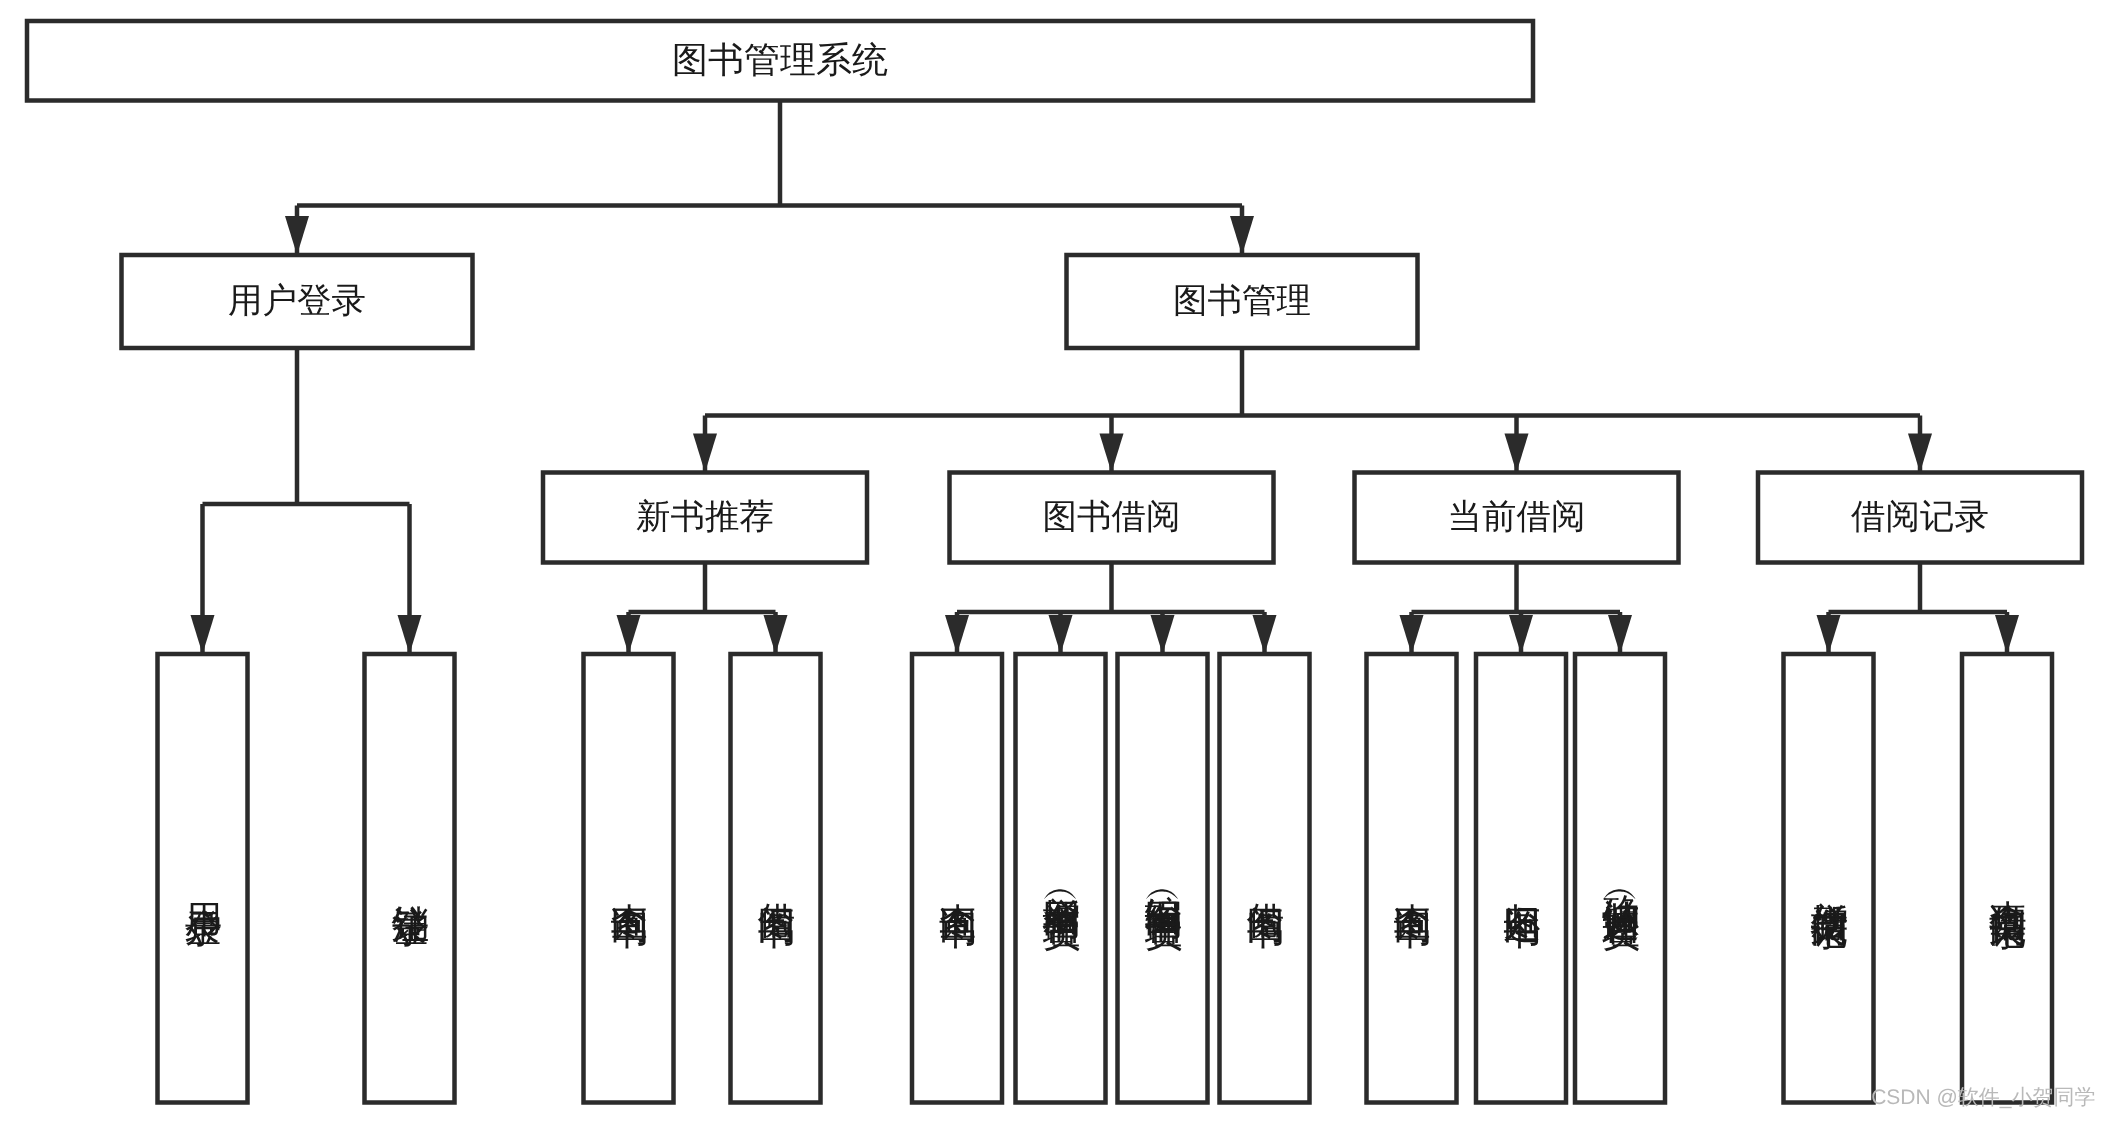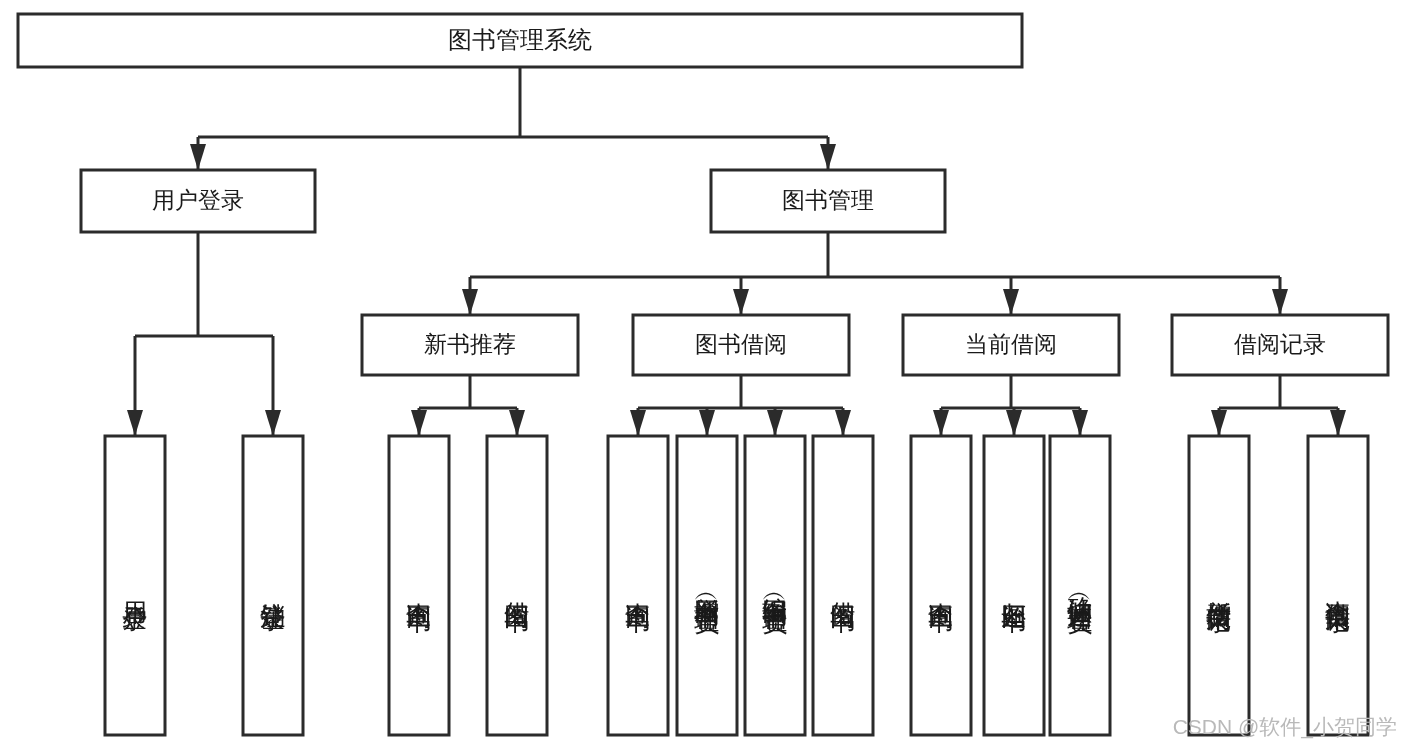--- a/index.html
+++ b/index.html
@@ -67,21 +67,21 @@
     align-items: center;
     justify-content: center;
     white-space: nowrap;
     pointer-events: none;
   }
   .watermark {
     position: absolute;
     right: 8px;
     bottom: 6px;
     font-family: "Liberation Sans", "DejaVu Sans", sans-serif;
-    font-size: 21px;
+    font-size: 14px;
     color: #b9b9b9;
     white-space: nowrap;
     pointer-events: none;
   }
 </style>
 </head>
 <body>
 
 <div id="diagram-root">
 

